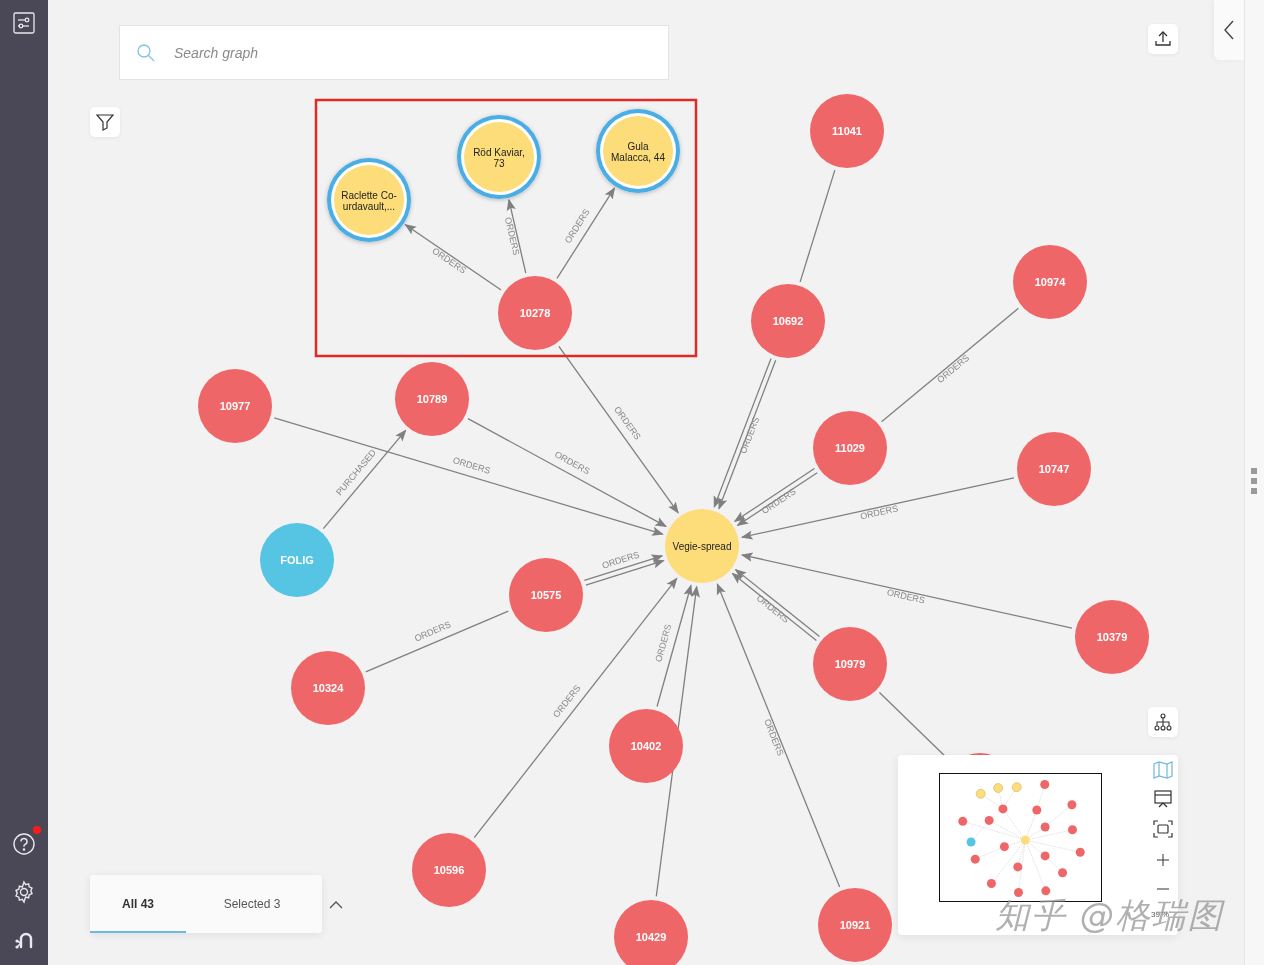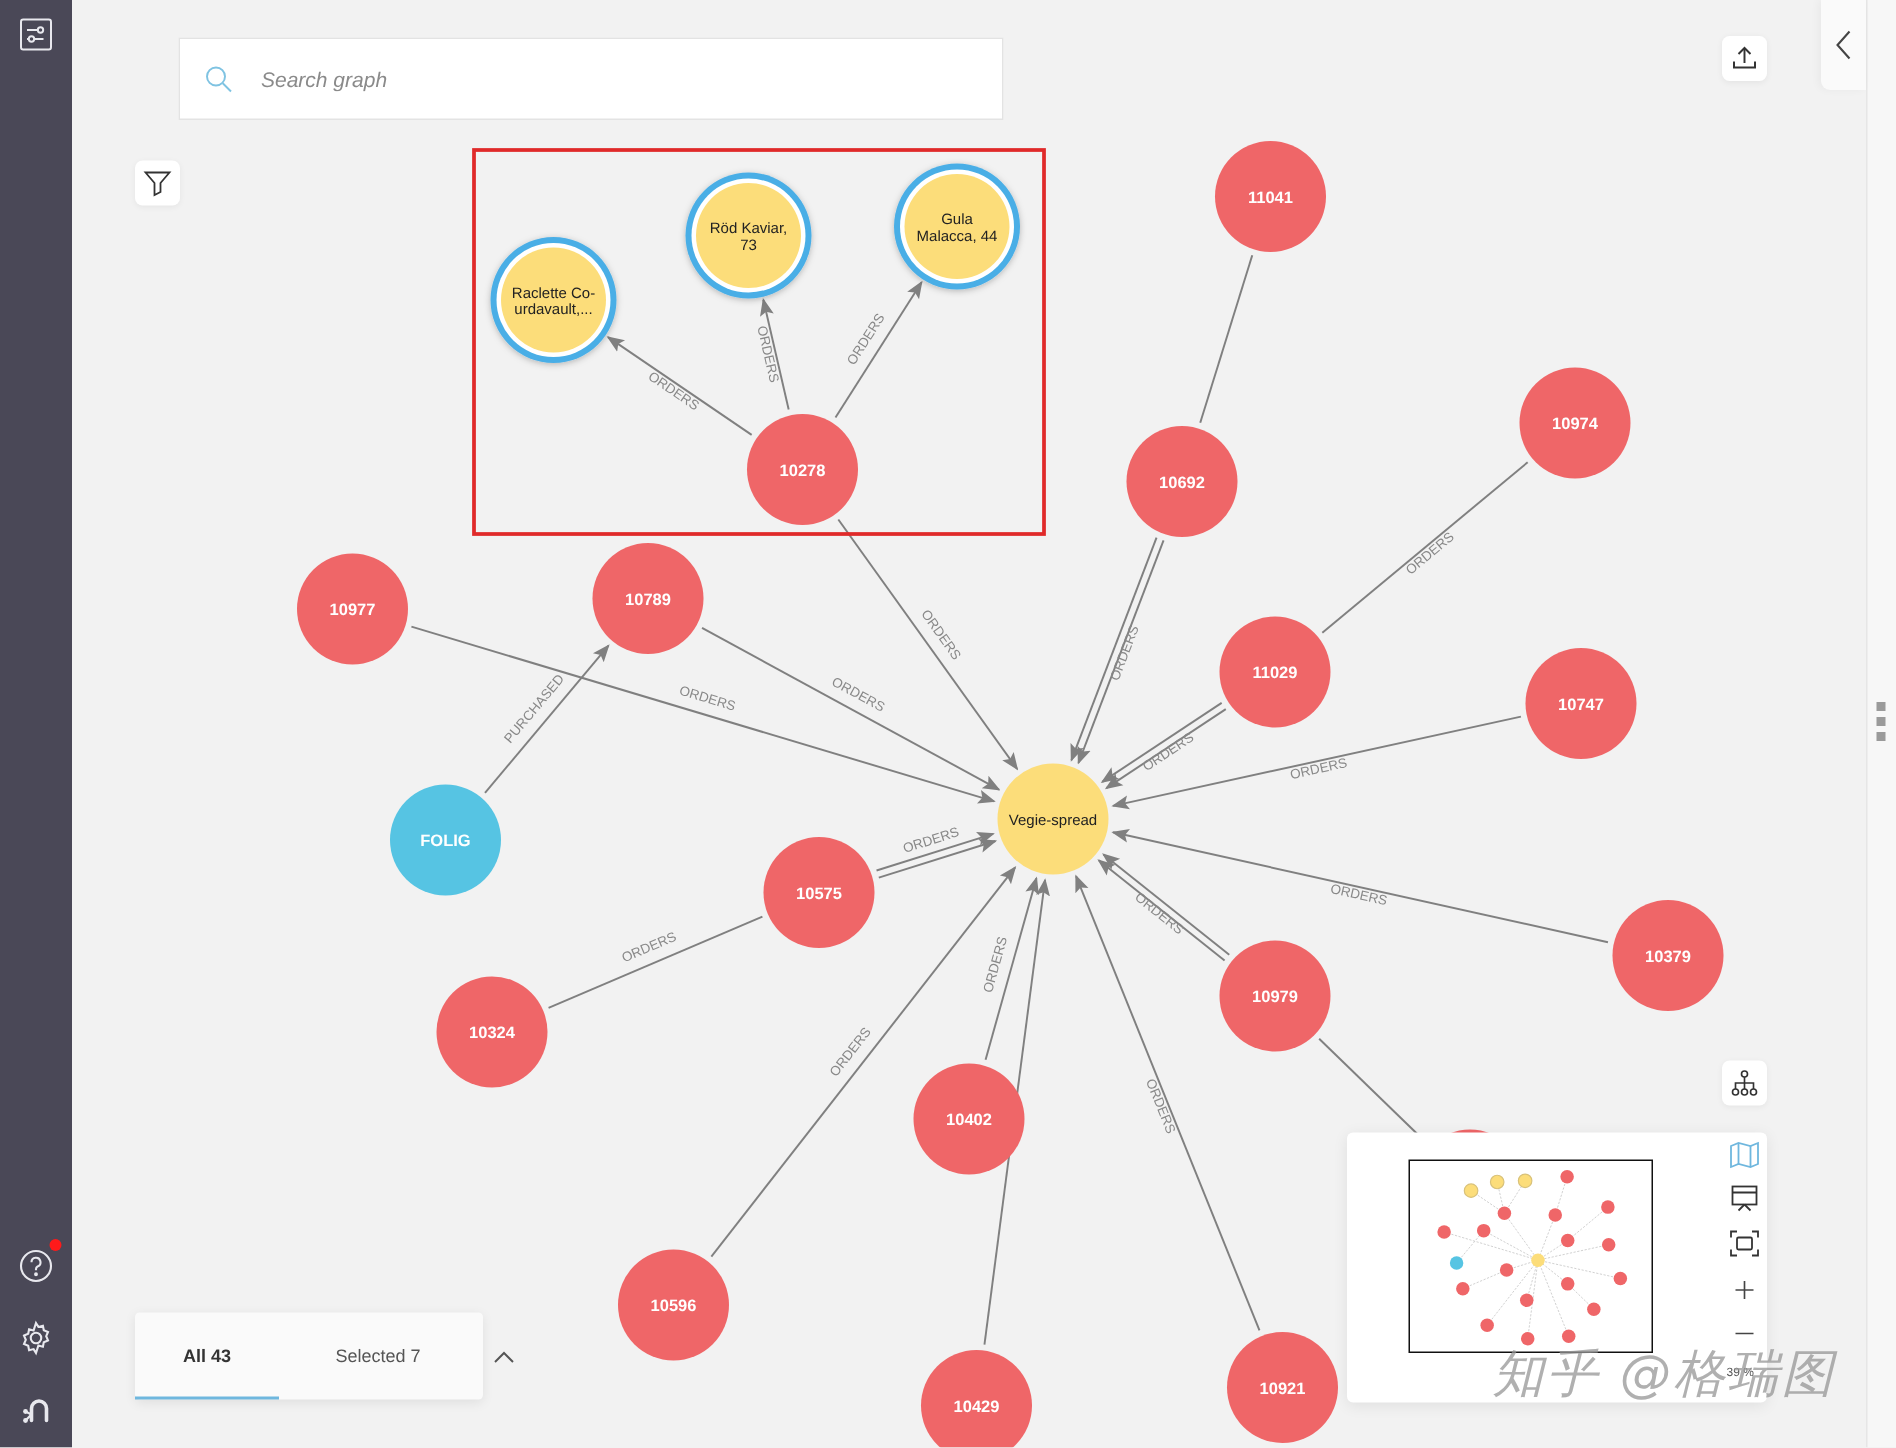--- a/index.html
+++ b/index.html
@@ -277,21 +277,21 @@
   </svg>
 </div>
 <div class="drag-handle">
   <span></span>
     <span></span>
     <span></span>
 </div>
 
 <div class="bottom-tabs">
   <div class="tab tab-all">All 43</div>
-  <div class="tab tab-sel">Selected 7</div>
+  <div class="tab tab-sel">Selected 3</div>
   <div class="tab-toggle">
     <svg width="14" height="10" viewBox="0 0 14 10" fill="none" stroke="#555" stroke-width="1.3">
       <path d="M1 8l6-6 6 6"></path>
     </svg>
   </div>
 </div>
 
 <div class="minimap">
   <div class="minimap-frame">
     <svg id="minimap-svg" width="163" height="129">

